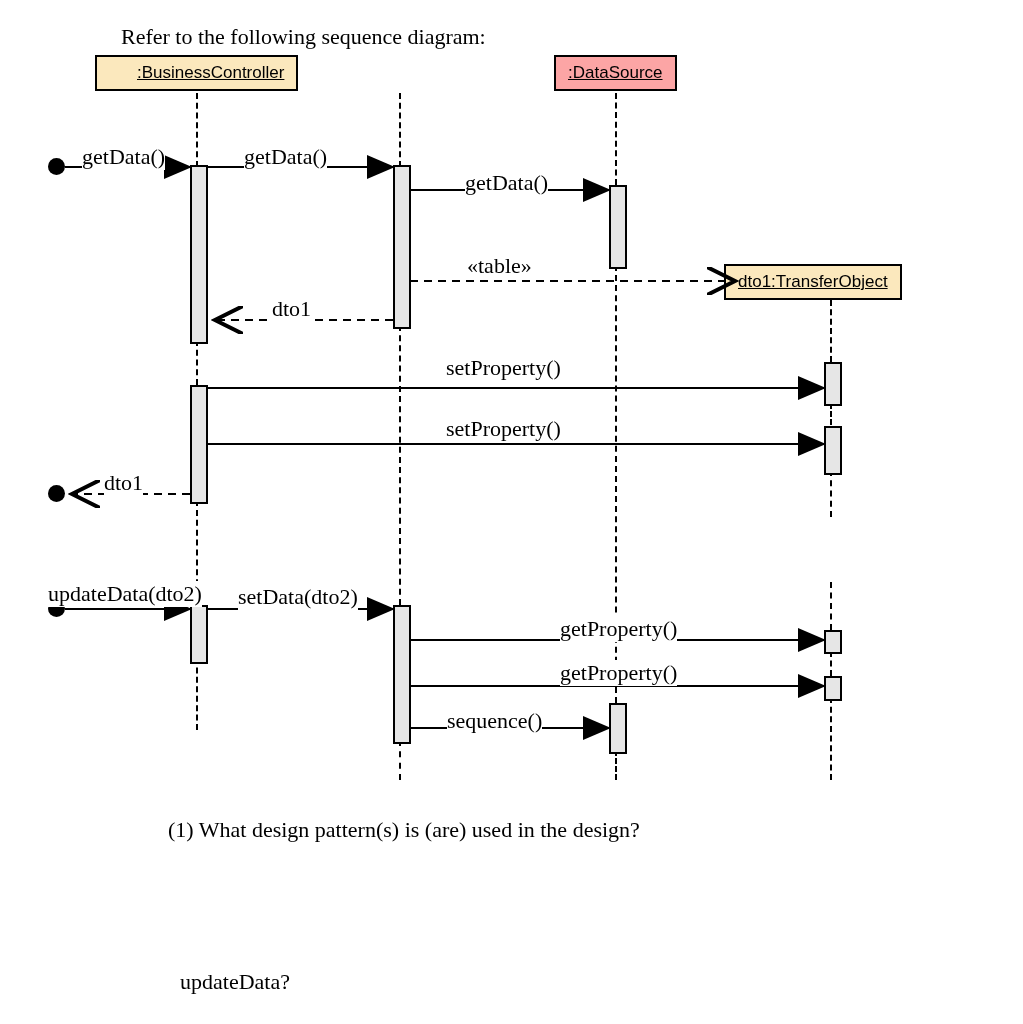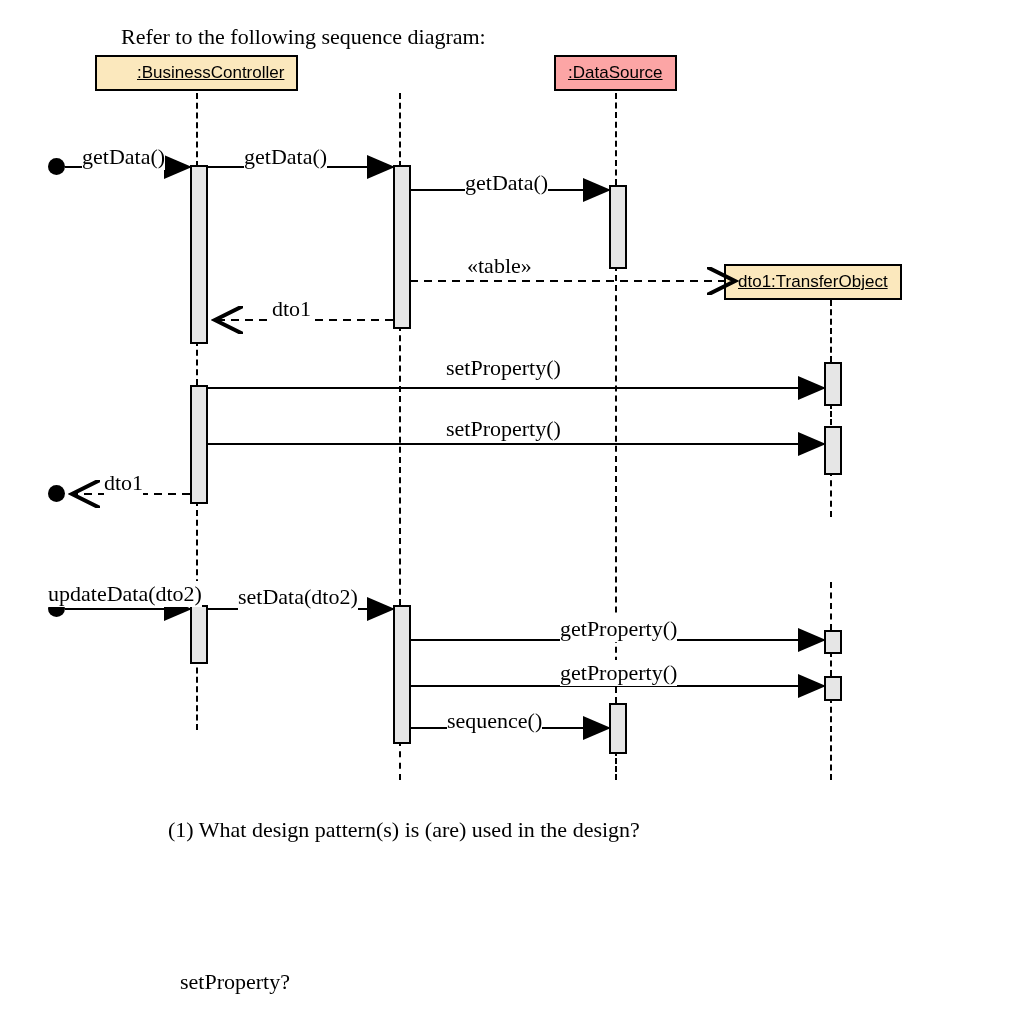--- a/index.html
+++ b/index.html
@@ -166,15 +166,15 @@
   <div class="msg-label" style="left:446px; top:355px;">setProperty()</div>
   <div class="msg-label" style="left:446px; top:416px;">setProperty()</div>
   <div class="msg-label" style="left:104px; top:470px;">dto1</div>
   <div class="msg-label" style="left:28px;  top:581px;margin-left:20px;">updateData(dto2)</div>
   <div class="msg-label" style="left:238px; top:584px;">setData(dto2)</div>
   <div class="msg-label" style="left:560px; top:616px;">getProperty()</div>
   <div class="msg-label" style="left:560px; top:660px;">getProperty()</div>
   <div class="msg-label" style="left:447px; top:708px;">sequence()</div>
 
   <div class="q" style="left:144px; top:815px;margin-left:24px;">(1) What design pattern(s) is (are) used in the design?</div>
-  <div class="q" style="left:180px; top:967px;">setProperty?</div>
+  <div class="q" style="left:180px; top:967px;">updateData?</div>
 
 </div>
 
 </body></html>

